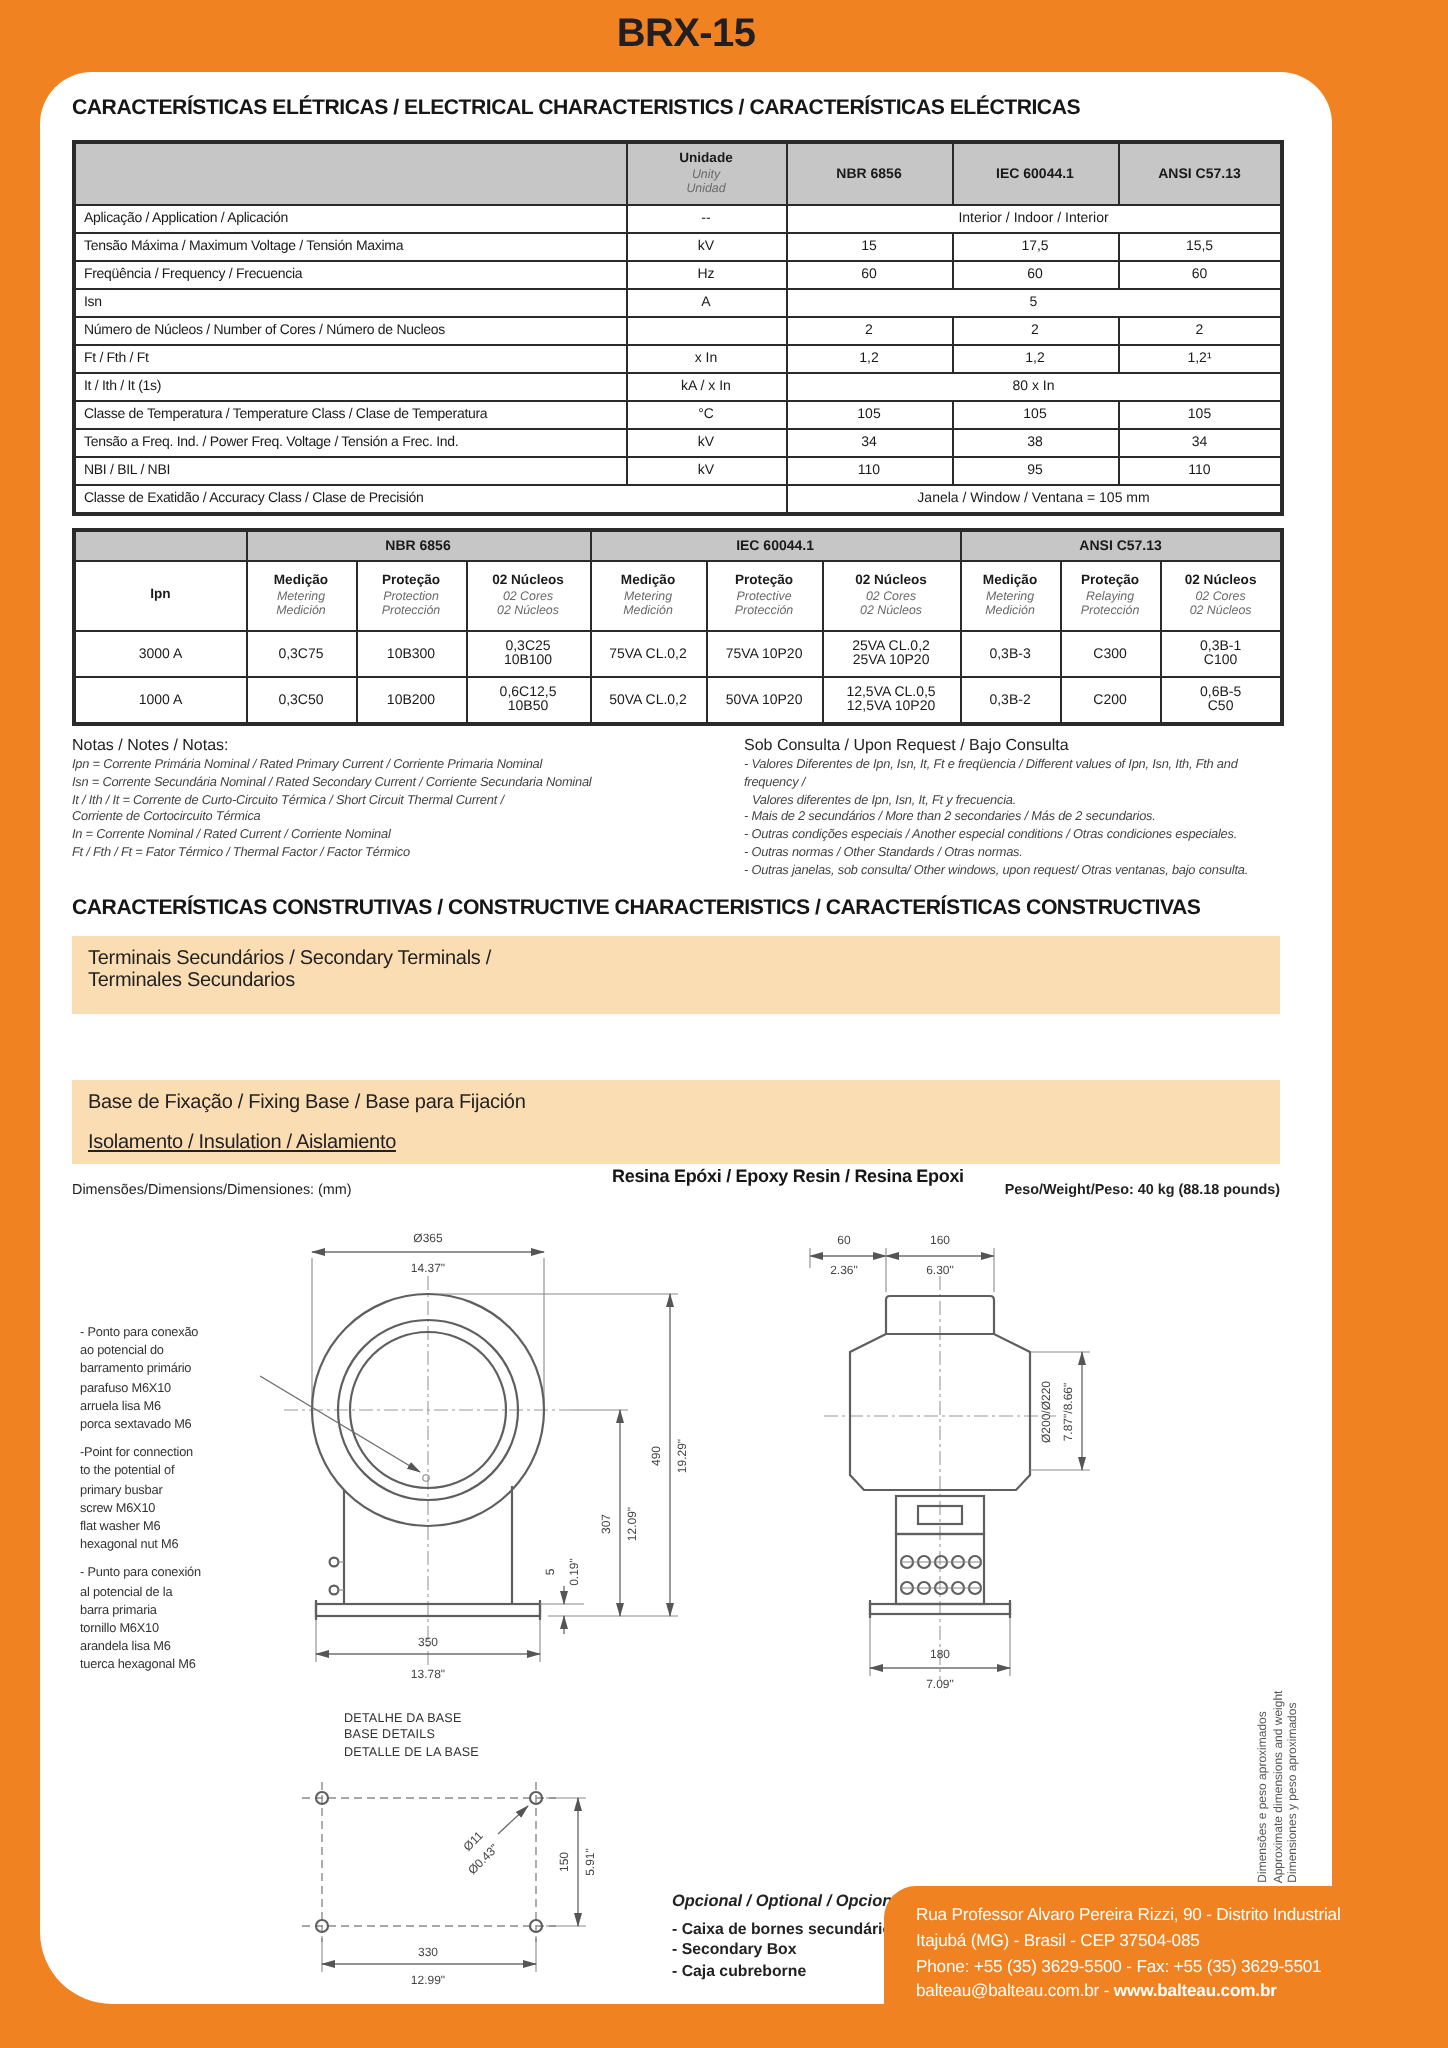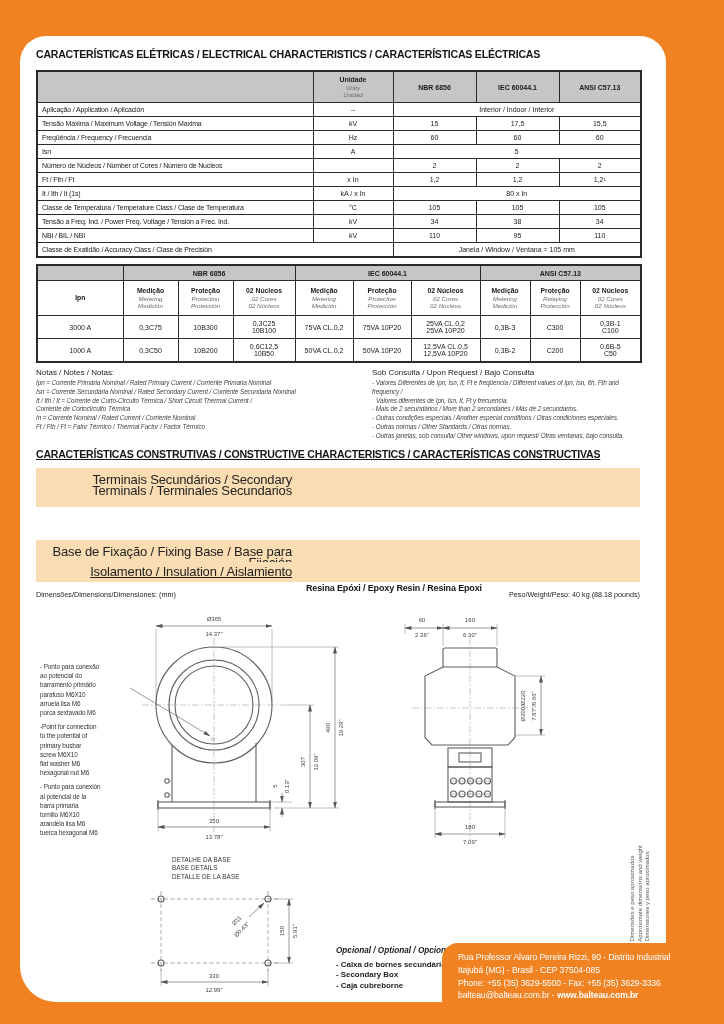--- a/index.html
+++ b/index.html
@@ -21,21 +21,21 @@
   .sub{height:34px;background:#fff;}
   .t2 td{height:22px;text-align:center;}
   .it{font-style:italic;font-weight:400;color:#6a6a6a;font-size:6.2px;line-height:7px;}
   .ptl{font-weight:700;font-size:6.8px;line-height:8px;}
   
   .notes{position:absolute;top:368px;color:#333;}
   .nh{font-size:8px;color:#222;margin-bottom:2px;}
   .nline{font-style:italic;font-size:6.4px;line-height:8.8px;color:#444;letter-spacing:-0.1px;}
   
   .crow{position:absolute;left:36px;width:604px;background:#FBDDB4;display:flex;}
-  .clabel{width:248px;padding:6px 8px 0 8px;font-size:13px;line-height:11px;color:#222;letter-spacing:-0.15px;text-align:right;}
+  .clabel{width:248px;padding:6px 8px 0 8px;font-size:10px;line-height:11px;color:#222;letter-spacing:-0.15px;}
   .cvalue{flex:1;padding:6px 10px 0 6px;font-size:9px;line-height:12px;font-weight:700;color:#161616;letter-spacing:-0.15px;}
   .dimsbar{position:absolute;left:36px;top:590px;width:604px;font-size:7.2px;color:#222;display:flex;justify-content:space-between;font-weight:700;}
   
   .ann{position:absolute;left:40px;top:662px;width:120px;font-size:6.4px;line-height:9.2px;color:#333;letter-spacing:-0.1px;}
   .ann .gap{height:5px;}
   
   .dt{font-size:6px;fill:#444;font-family:"Liberation Sans",sans-serif;}
   .obj{stroke:#5f5f5f;stroke-width:1.1;fill:none;}
   .thin{stroke:#8a8a8a;stroke-width:0.55;fill:none;}
   .dim{stroke:#6f6f6f;stroke-width:0.7;fill:none;}
@@ -50,20 +50,21 @@
   
   .vnote{position:absolute;left:629px;top:945px;width:112px;transform:rotate(-90deg);transform-origin:0 0;font-size:6px;line-height:7.6px;color:#555;}
   
   .footer{position:absolute;left:458px;top:951px;width:250px;color:#ffffff;font-size:8.6px;line-height:12.8px;letter-spacing:-0.1px;}
   .footer .bold{font-weight:700;}
 </style>
 </head>
 <body>
 
 <div class="page">
+  <div class="title">BRX-15</div>
   <div class="sheet"></div>
 
   <div class="h1" style="top:48px;">CARACTERÍSTICAS ELÉTRICAS / ELECTRICAL CHARACTERISTICS / CARACTERÍSTICAS ELÉCTRICAS</div>
 
   <table class="t1" style="top:70px;">
     <colgroup>
         <col style="width:276px">
         <col style="width:80px">
         <col style="width:83px">
         <col style="width:83px">
@@ -283,36 +284,36 @@
   <div class="notes" style="left:372px;width:270px;">
     <div class="nh">Sob Consulta / Upon Request / Bajo Consulta</div>
     <div class="nline">- Valores Diferentes de Ipn, Isn, It, Ft e freqüencia / Different values of Ipn, Isn, Ith, Fth and frequency /</div>
     <div class="nline" style="padding-left:4px;">Valores diferentes de Ipn, Isn, It, Ft y frecuencia.</div>
     <div class="nline">- Mais de 2 secundários / More than 2 secondaries / Más de 2 secundarios.</div>
     <div class="nline">- Outras condições especiais / Another especial conditions / Otras condiciones especiales.</div>
     <div class="nline">- Outras normas / Other Standards / Otras normas.</div>
     <div class="nline">- Outras janelas, sob consulta/ Other windows, upon request/ Otras ventanas, bajo consulta.</div>
   </div>
 
-  <div class="h1" style="top:448px;text-decoration:underline;">CARACTERÍSTICAS CONSTRUTIVAS / CONSTRUCTIVE CHARACTERISTICS / CARACTERÍSTICAS CONSTRUCTIVAS</div>
+  <div class="h1" style="top:448px;">CARACTERÍSTICAS CONSTRUTIVAS / CONSTRUCTIVE CHARACTERISTICS / CARACTERÍSTICAS CONSTRUCTIVAS</div>
 
   <div class="crow" style="top:468px;height:39px;">
     <div class="clabel">Terminais Secundários / Secondary Terminals / Terminales Secundarios</div>
   </div>
   <div class="crow" style="top:540px;height:38px;">
     <div class="clabel">Base de Fixação / Fixing Base / Base para Fijación</div>
   </div>
   <div class="crow" style="top:562px;height:20px;">
     <div class="clabel" style="padding-top:4px;text-decoration:underline;">Isolamento / Insulation / Aislamiento</div>
     <div class="cvalue" style="padding-top:20px;">Resina Epóxi / Epoxy Resin / Resina Epoxi</div>
   </div>
 
   <div class="dimsbar">
     <span style="font-weight:400;">Dimensões/Dimensions/Dimensiones: (mm)</span>
-    <span style="font-weight:400;">Peso/Weight/Peso: 40 kg (88.18 pounds)</span>
+    <span style="font-weight:700;">Peso/Weight/Peso: 40 kg (88.18 pounds)</span>
   </div>
 
   <div class="ann">
     <div>- Ponto para conexão</div>
     <div>ao potencial do</div>
     <div>barramento primário</div>
     <div>parafuso M6X10</div>
     <div>arruela lisa M6</div>
     <div>porca sextavado M6</div>
     <div class="gap"></div>
@@ -496,16 +497,16 @@
   <div class="vnote">
     <div>- Dimensões e peso aproximados</div>
     <div>- Approximate dimensions and weight</div>
     <div>- Dimensiones y peso aproximados</div>
   </div>
 
   <div class="notch"></div>
   <div class="footer">
     <div>Rua Professor Alvaro Pereira Rizzi, 90 - Distrito Industrial</div>
     <div>Itajubá (MG) - Brasil - CEP 37504-085</div>
-    <div>Phone: +55 (35) 3629-5500 - Fax: +55 (35) 3629-3336</div>
+    <div>Phone: +55 (35) 3629-5500 - Fax: +55 (35) 3629-5501</div>
     <div><span>balteau@balteau.com.br - </span><span class="bold">www.balteau.com.br</span></div>
   </div>
 </div>
 
 </body></html>

